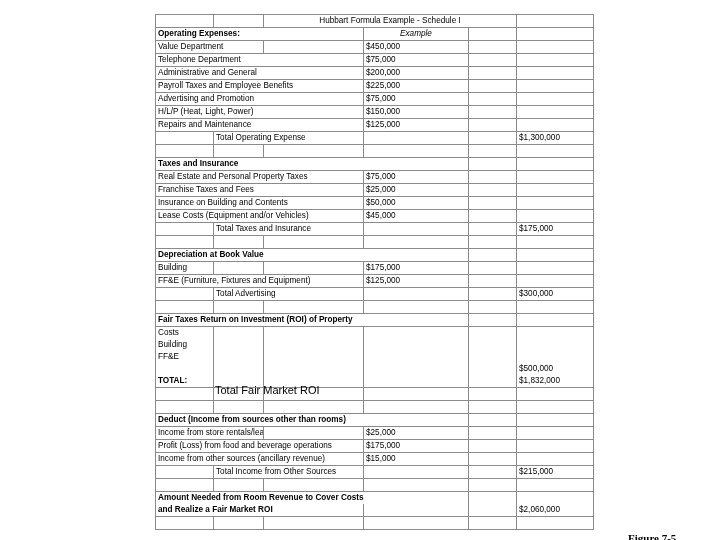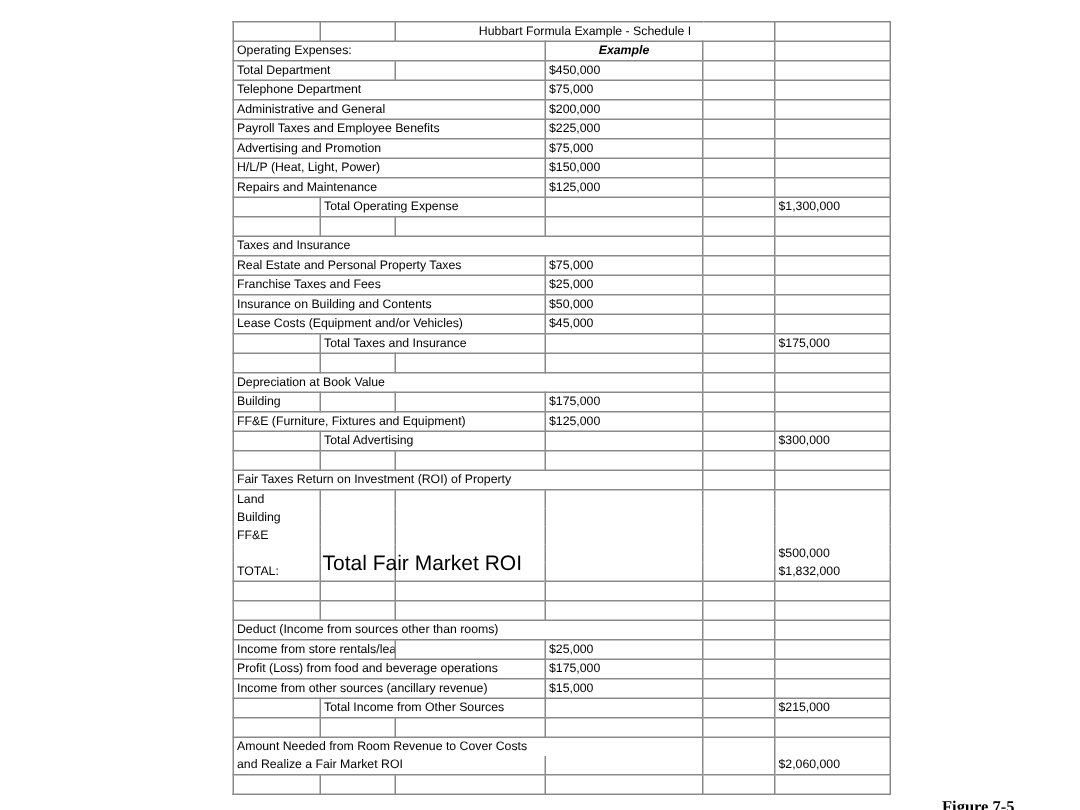--- a/index.html
+++ b/index.html
@@ -37,22 +37,22 @@
   }
 
   
   col.c1 { width: 58px; }
   col.c2 { width: 50px; }
   col.c3 { width: 100px; }
   col.c4 { width: 105px; }
   col.c5 { width: 48px; }
   col.c6 { width: 77px; }
 
-  .b      { font-weight: normal; }
-  .ital   { font-style: italic; font-weight: bold; }
+  .b      { font-weight: bold; }
+  .ital   { font-style: italic; }
   .ctr    { text-align: center; }
   .right  { }
 
   
   .ruled  { border-bottom: 1.6px solid #000000; }
   
   .dbl-top { border-top: 1.6px solid #000000; }
 
   #figure-label {
     position: absolute;
@@ -88,21 +88,21 @@
     </tr>
 
     <tr>
       <td colspan="3" class="b">Operating Expenses:</td>
       <td class="ctr ital">Example</td>
       <td></td>
       <td></td>
     </tr>
 
     <tr>
-      <td colspan="2">Total Department</td>
+      <td colspan="2">Value Department</td>
       <td></td>
       <td class="right">$450,000</td>
       <td></td>
       <td></td>
     </tr>
     <tr>
       <td colspan="3">Telephone Department</td>
       <td class="right">$75,000</td>
       <td></td>
       <td></td>
@@ -235,21 +235,21 @@
       <td></td>
       <td></td>
     </tr>
 
     <tr>
       <td colspan="4" class="b">Fair Taxes Return on Investment (ROI) of Property</td>
       <td></td>
       <td></td>
     </tr>
     <tr>
-      <td style="border-bottom:none">Land</td>
+      <td style="border-bottom:none">Costs</td>
       <td rowspan="5" style="border-bottom:none"></td>
       <td rowspan="5" style="border-bottom:none"></td>
       <td rowspan="5"></td>
       <td rowspan="5"></td>
       <td style="border-bottom:none"></td>
     </tr>
     <tr>
       <td style="border-top:none;border-bottom:none">Building</td>
       <td style="border-top:none;border-bottom:none"></td>
     </tr>
@@ -340,15 +340,15 @@
       <td></td>
       <td></td>
       <td></td>
       <td></td>
       <td class="dbl-top"></td>
     </tr>
 
   </tbody>
 </table>
 
-<div id="roi-total-label" style="position:absolute; left:215px; top:367px; font-size:14px; white-space:nowrap;">Total Fair Market ROI</div>
+<div id="roi-total-label" style="position:absolute; left:215px; top:384px; font-size:11px; white-space:nowrap;">Total Fair Market ROI</div>
 
 <div id="figure-label">Figure 7-5</div>
 
 </body></html>

